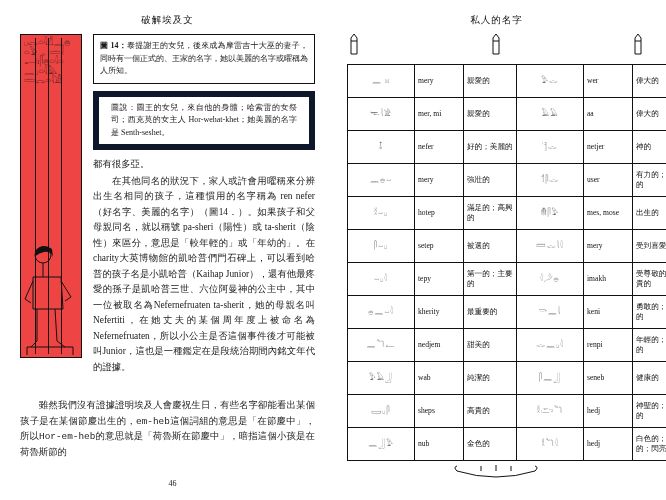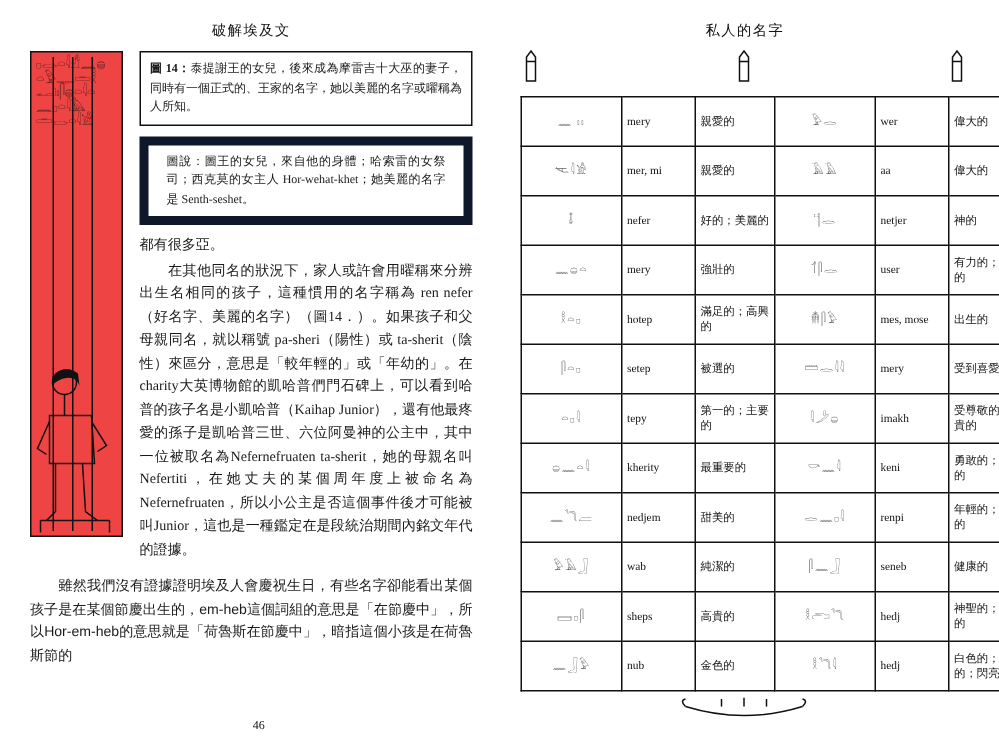--- a/index.html
+++ b/index.html
@@ -44,21 +44,21 @@
   .fig-note2{
     border:6px solid #0f172a;padding:5px 12px;box-sizing:border-box;
     font-size:8px;line-height:12.5px;text-align:justify;
     font-family:"Liberation Serif", serif;
   }
   .bodytext p{
     margin:0 0 1px 0;font-size:9.4px;line-height:15.5px;text-align:justify;
     font-family:"Liberation Serif", serif;text-indent:0;
   }
   .bodytext p.ind{text-indent:19px;}
-  .below-art{margin-top:6px;font-size:9.4px;line-height:15.5px;text-align:justify;font-family:Liberation Sans, sans-serif;}
+  .below-art{margin-top:22px;font-size:9.4px;line-height:15.5px;text-align:justify;font-family:Liberation Mono, monospace;}
   .below-art p{margin:0;}
   .below-art p.ind{text-indent:19px;}
 
   .folio{
     position:absolute;bottom:12px;font-size:8px;color:#111;
     font-family:"Liberation Serif", serif;
   }
   .folio-left{left:12px;right:0;text-align:center;}
   .folio-right{left:0;right:0;text-align:center;}
 

